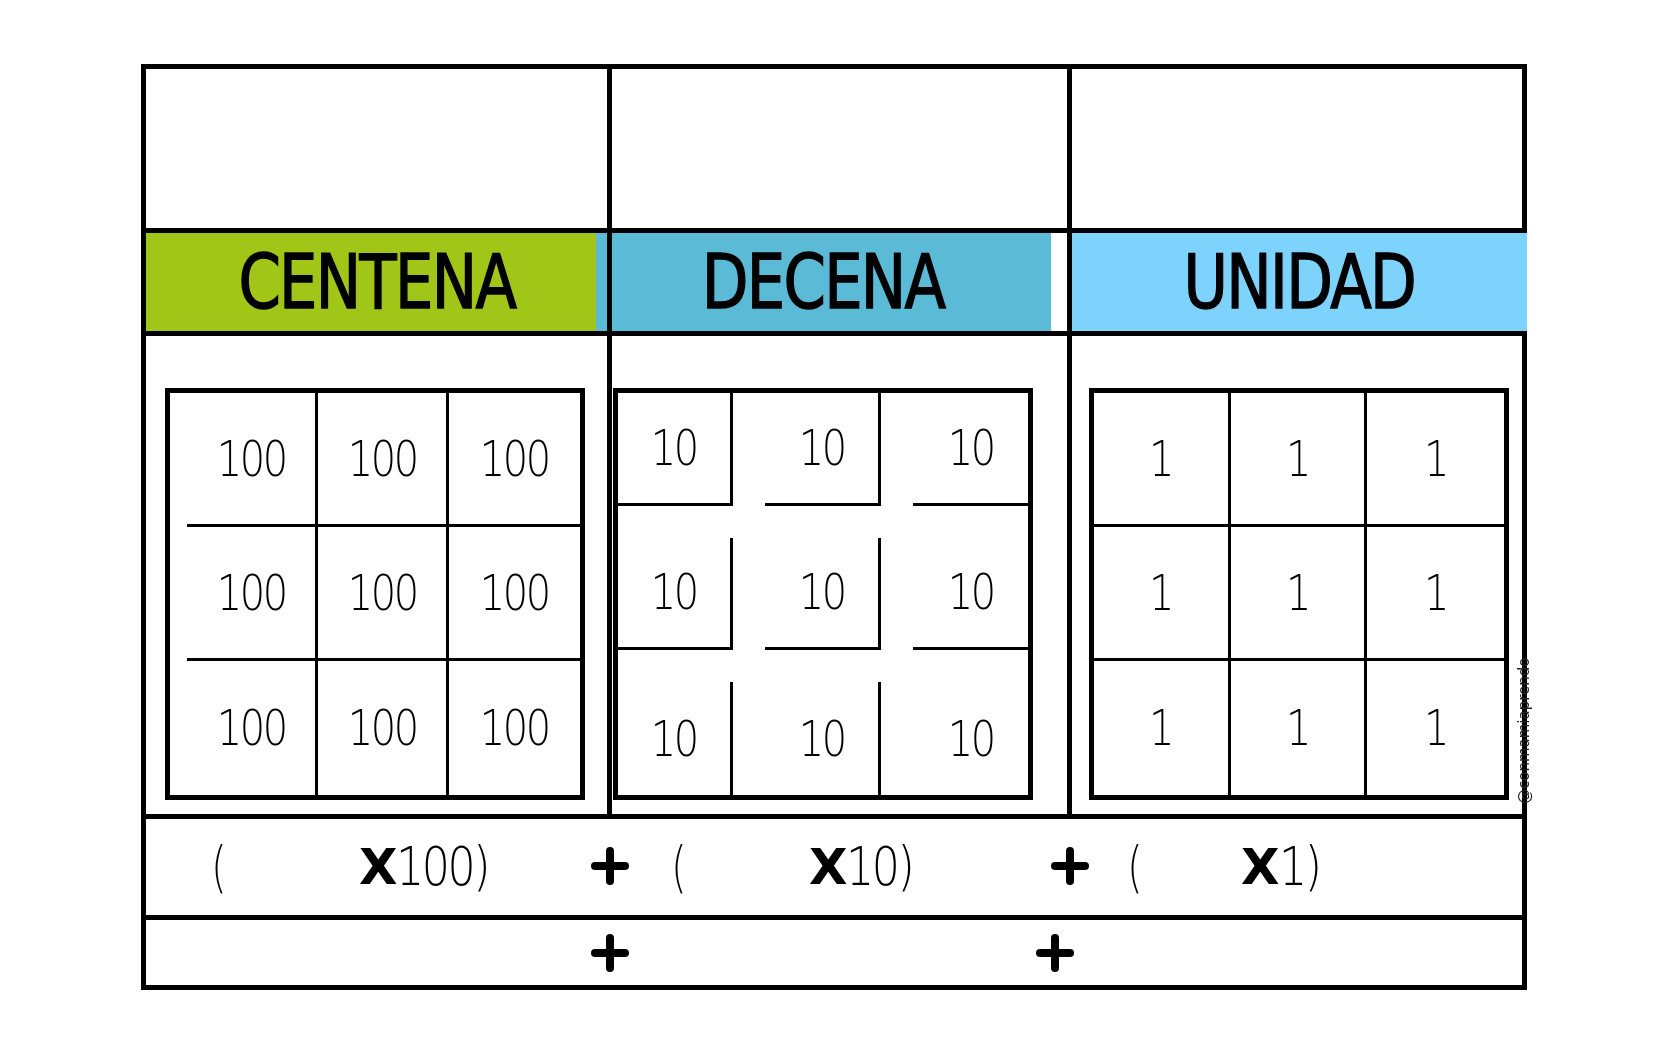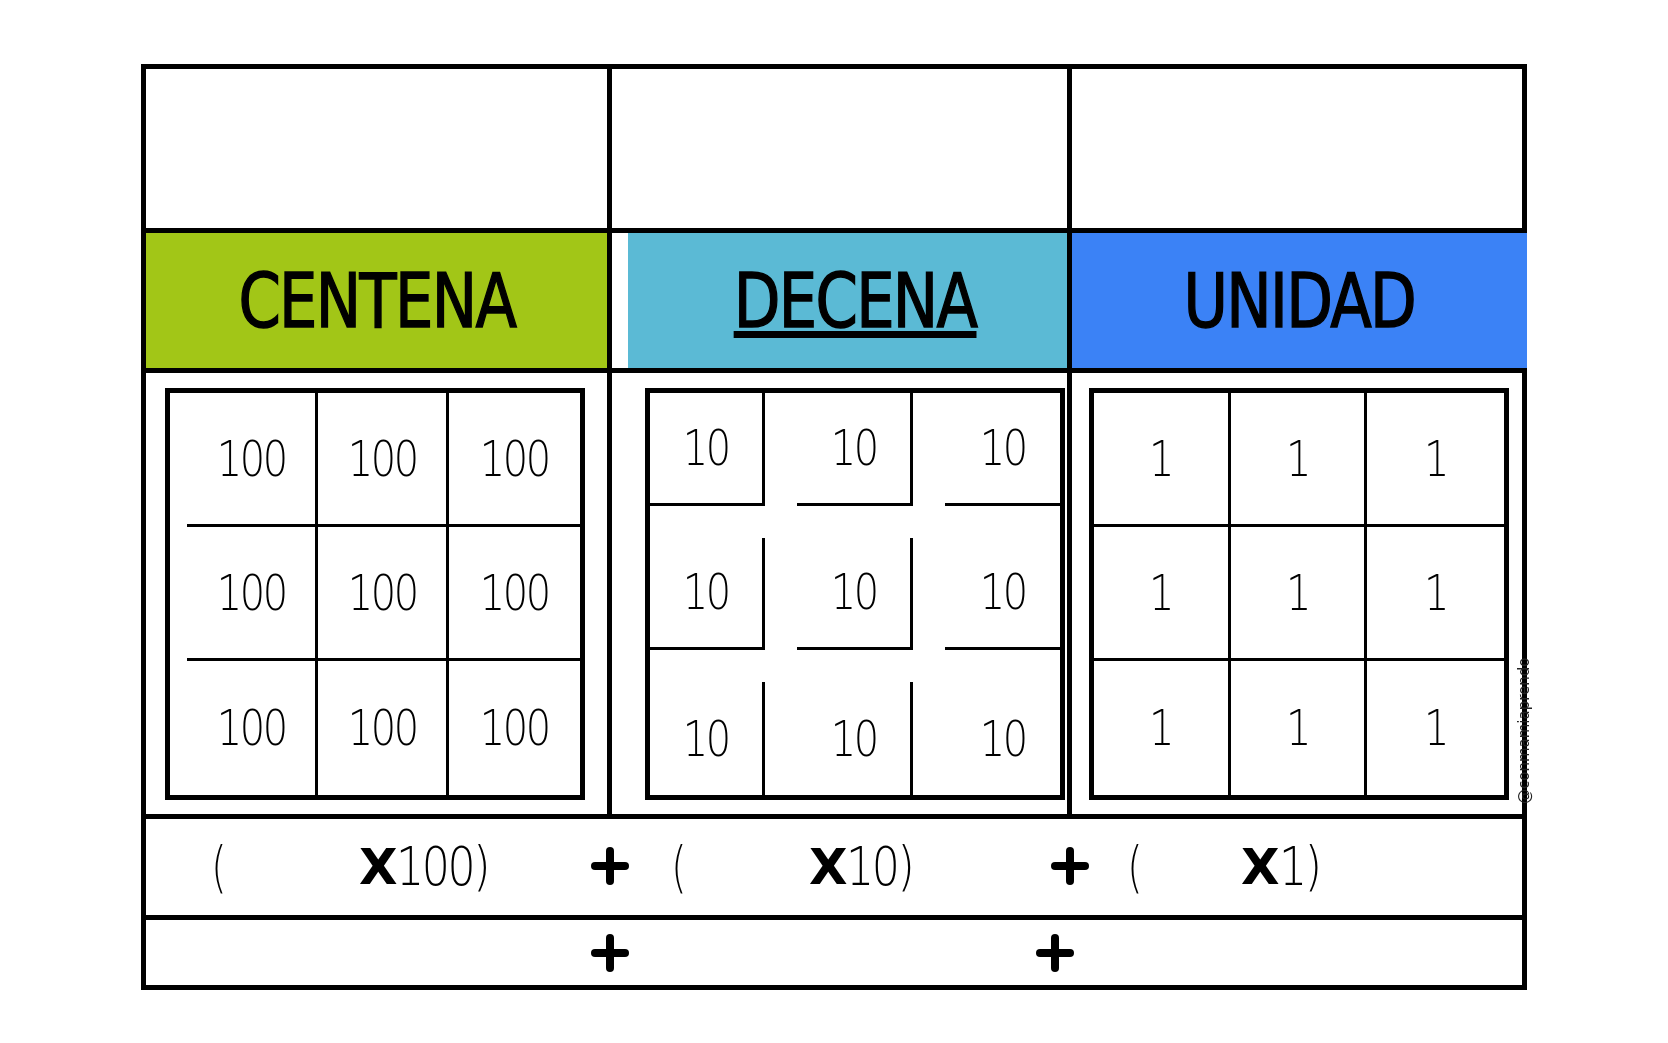--- a/index.html
+++ b/index.html
@@ -5,28 +5,28 @@
     html, body { margin: 0; padding: 0; background: #ffffff; }
     body { width: 1668px; height: 1043px; position: relative; overflow: hidden;
            font-family: "DejaVu Sans", sans-serif; color: #000; }
 
     .sheet { position: absolute; left: 141px; top: 64px; width: 1386px; height: 926px;
              box-sizing: border-box; border: 5px solid #000; background: #fff; }
 
     
     .row { position: absolute; left: 0; width: 100%; box-sizing: border-box; }
     .row-blank { top: 0; height: 159px; }
-    .row-header { top: 159px; height: 145px; border-top: 5px solid #000; border-bottom: 5px solid #000; }
+    .row-header { top: 159px; height: 108px; border-top: 5px solid #000; border-bottom: 5px solid #000; }
     .row-grids { top: 304px; height: 446px; }
     .row-formula { top: 745px; height: 106px; border-top: 5px solid #000; border-bottom: 5px solid #000; }
     .row-sum { top: 851px; height: 65px; }
 
     .col { position: absolute; top: 0; height: 100%; box-sizing: border-box; }
     .c1 { left: 0; width: 461px; }
-    .c2 { left: 482px; width: 455px; text-decoration: underline; }
+    .c2 { left: 450px; width: 455px; }
     .c3 { left: 926px; width: 455px; }
 
     .vdiv { position: absolute; width: 5px; background: #000; top: 0; }
     .vdiv.d1 { left: 461px; height: 750px; }
     .vdiv.d2 { left: 921px; height: 750px; }
 
     .header-cell { display: flex; align-items: center; justify-content: center; }
     .header-label { font-family: "DejaVu Sans", sans-serif; font-size: 74px; font-weight: normal;
                     letter-spacing: -2px; transform: scaleX(0.82); line-height: 1;
                     -webkit-text-stroke: 1.5px #000; }
@@ -70,21 +70,21 @@
     <div class="col c3"></div>
   </div>
 
   <div class="row row-header">
     <div class="col c1 header-cell" style="background:#A2C617">
       <span class="header-label">CENTENA</span>
     </div>
     <div class="col c2 header-cell" style="background:#5BBAD5">
       <span class="header-label">DECENA</span>
     </div>
-    <div class="col c3 header-cell" style="background:#3b82f6">
+    <div class="col c3 header-cell" style="background:#7dd3fc">
       <span class="header-label">UNIDAD</span>
     </div>
   </div>
 
   <div class="row row-grids">
     <div class="col c1">
       <div class="grid">
         <div class="cell">
             <span class="cell-value">100</span>
           </div>

